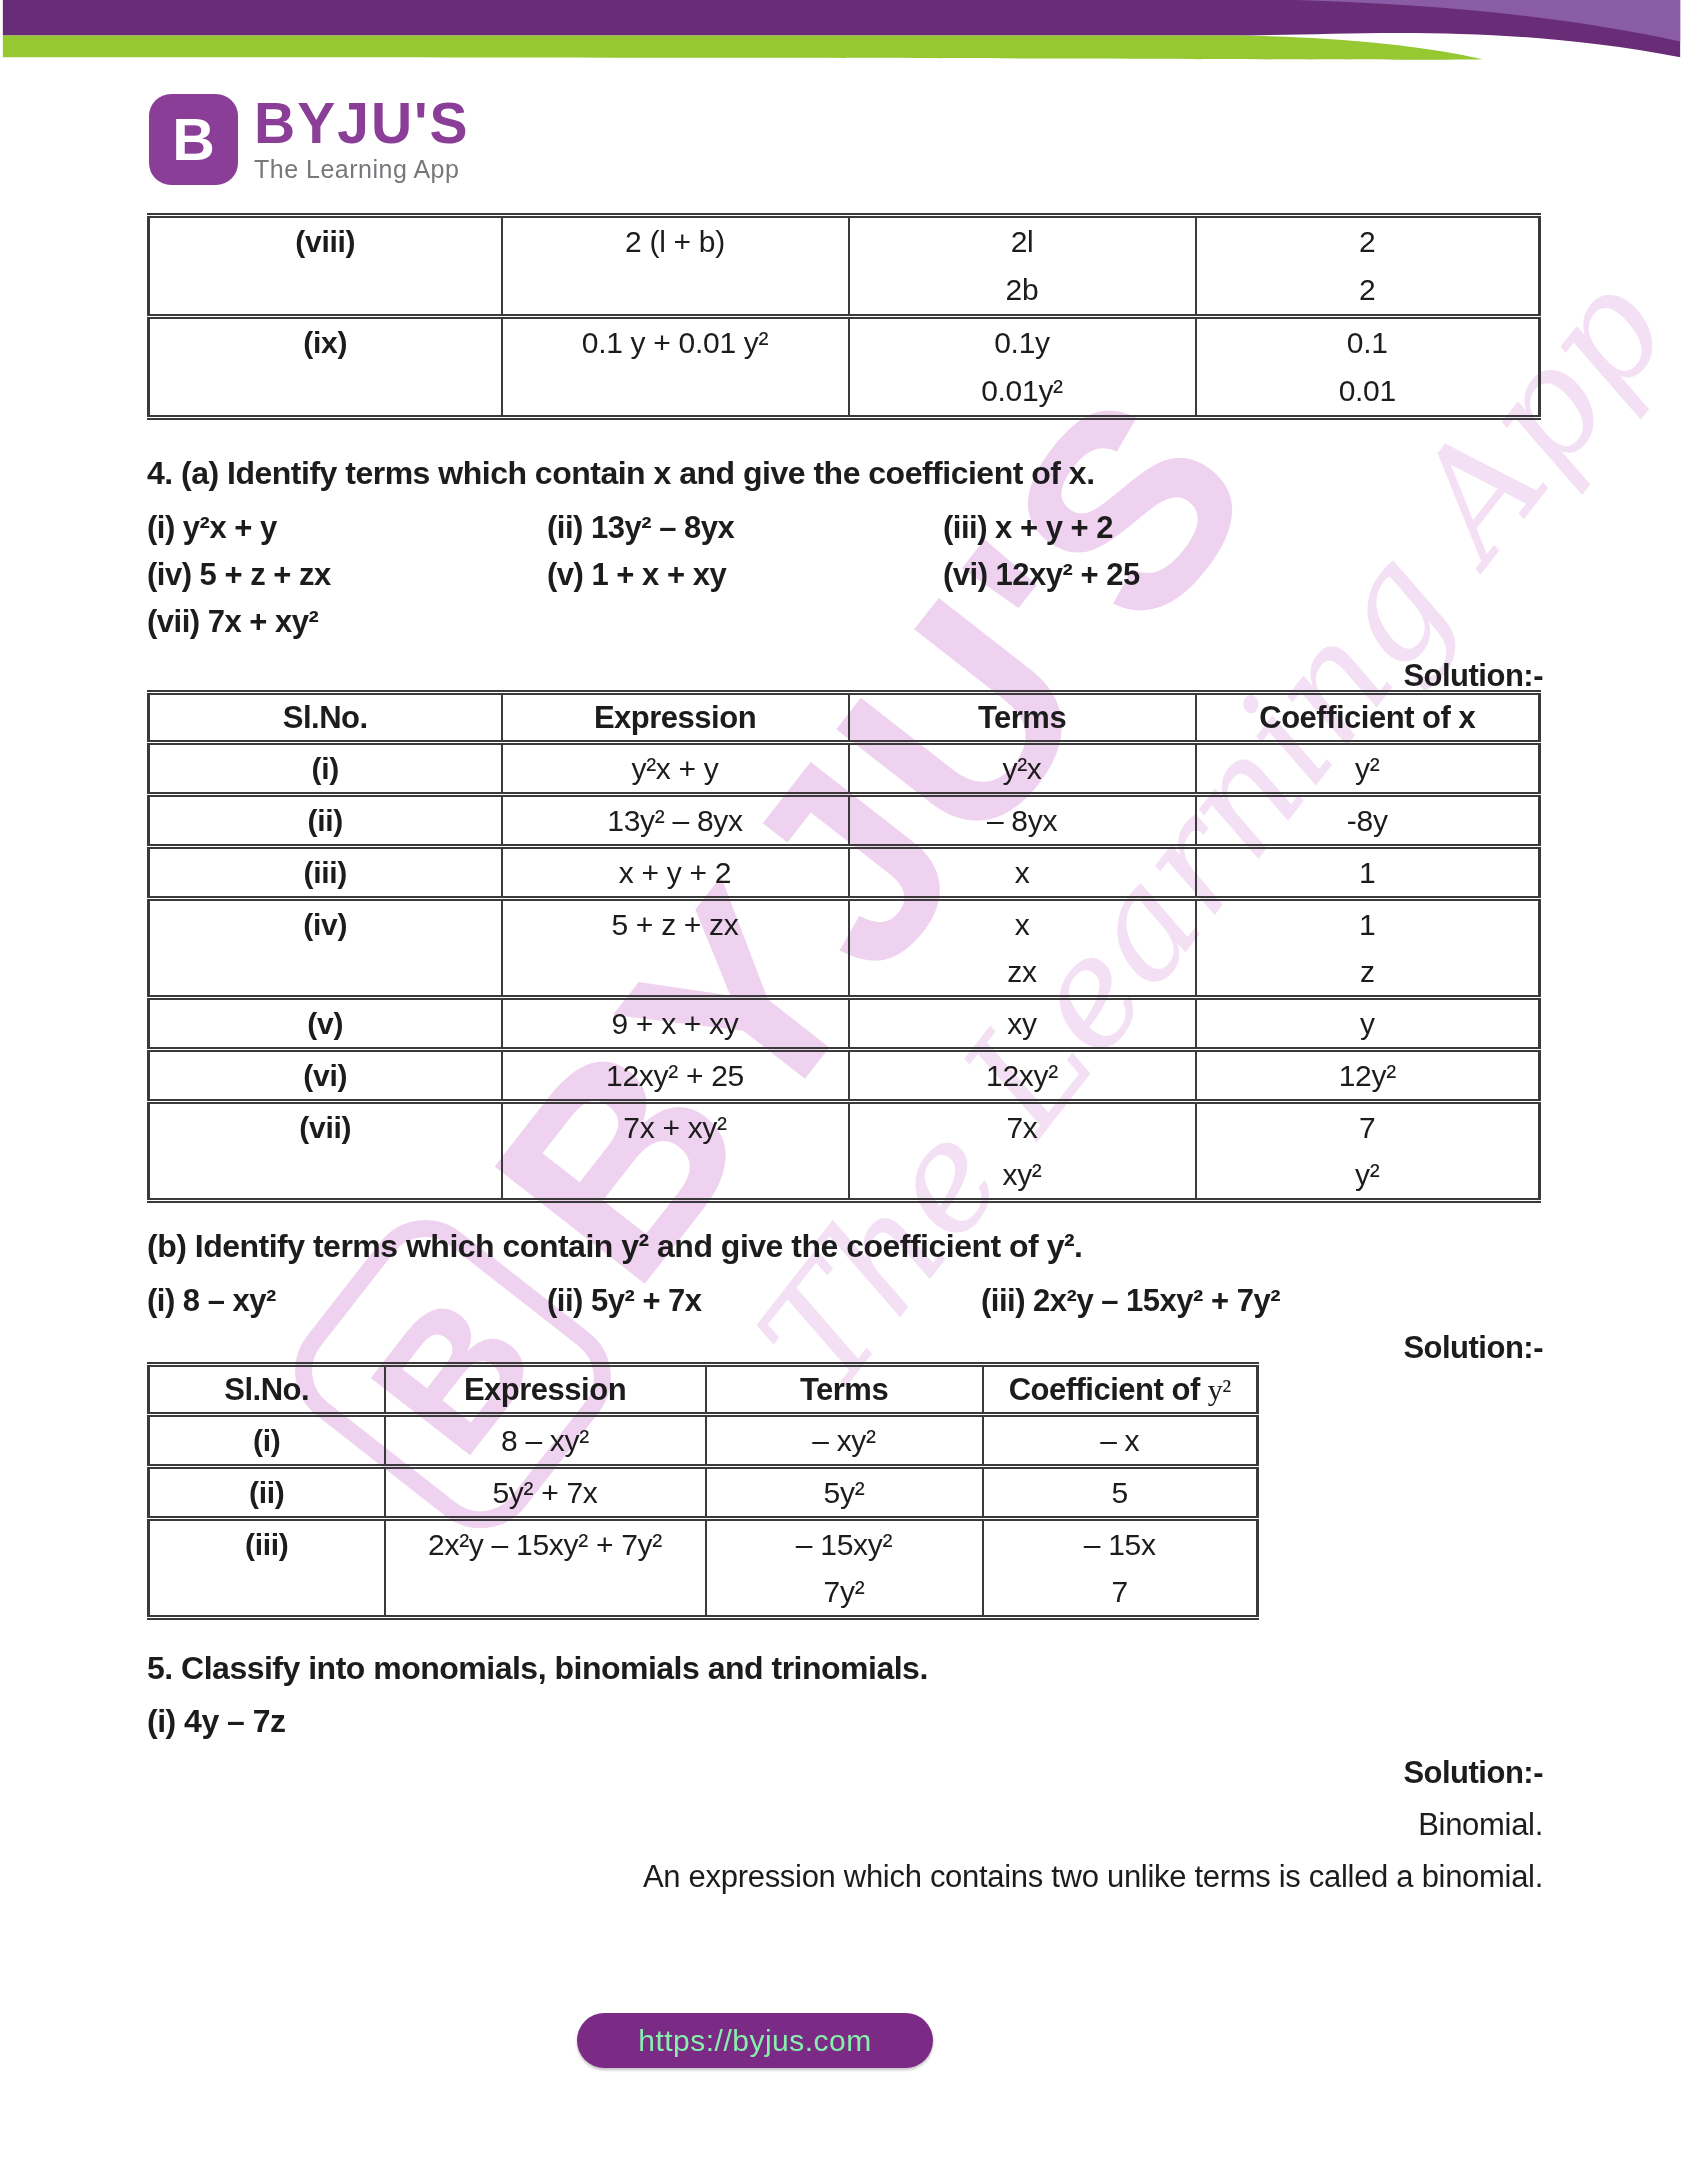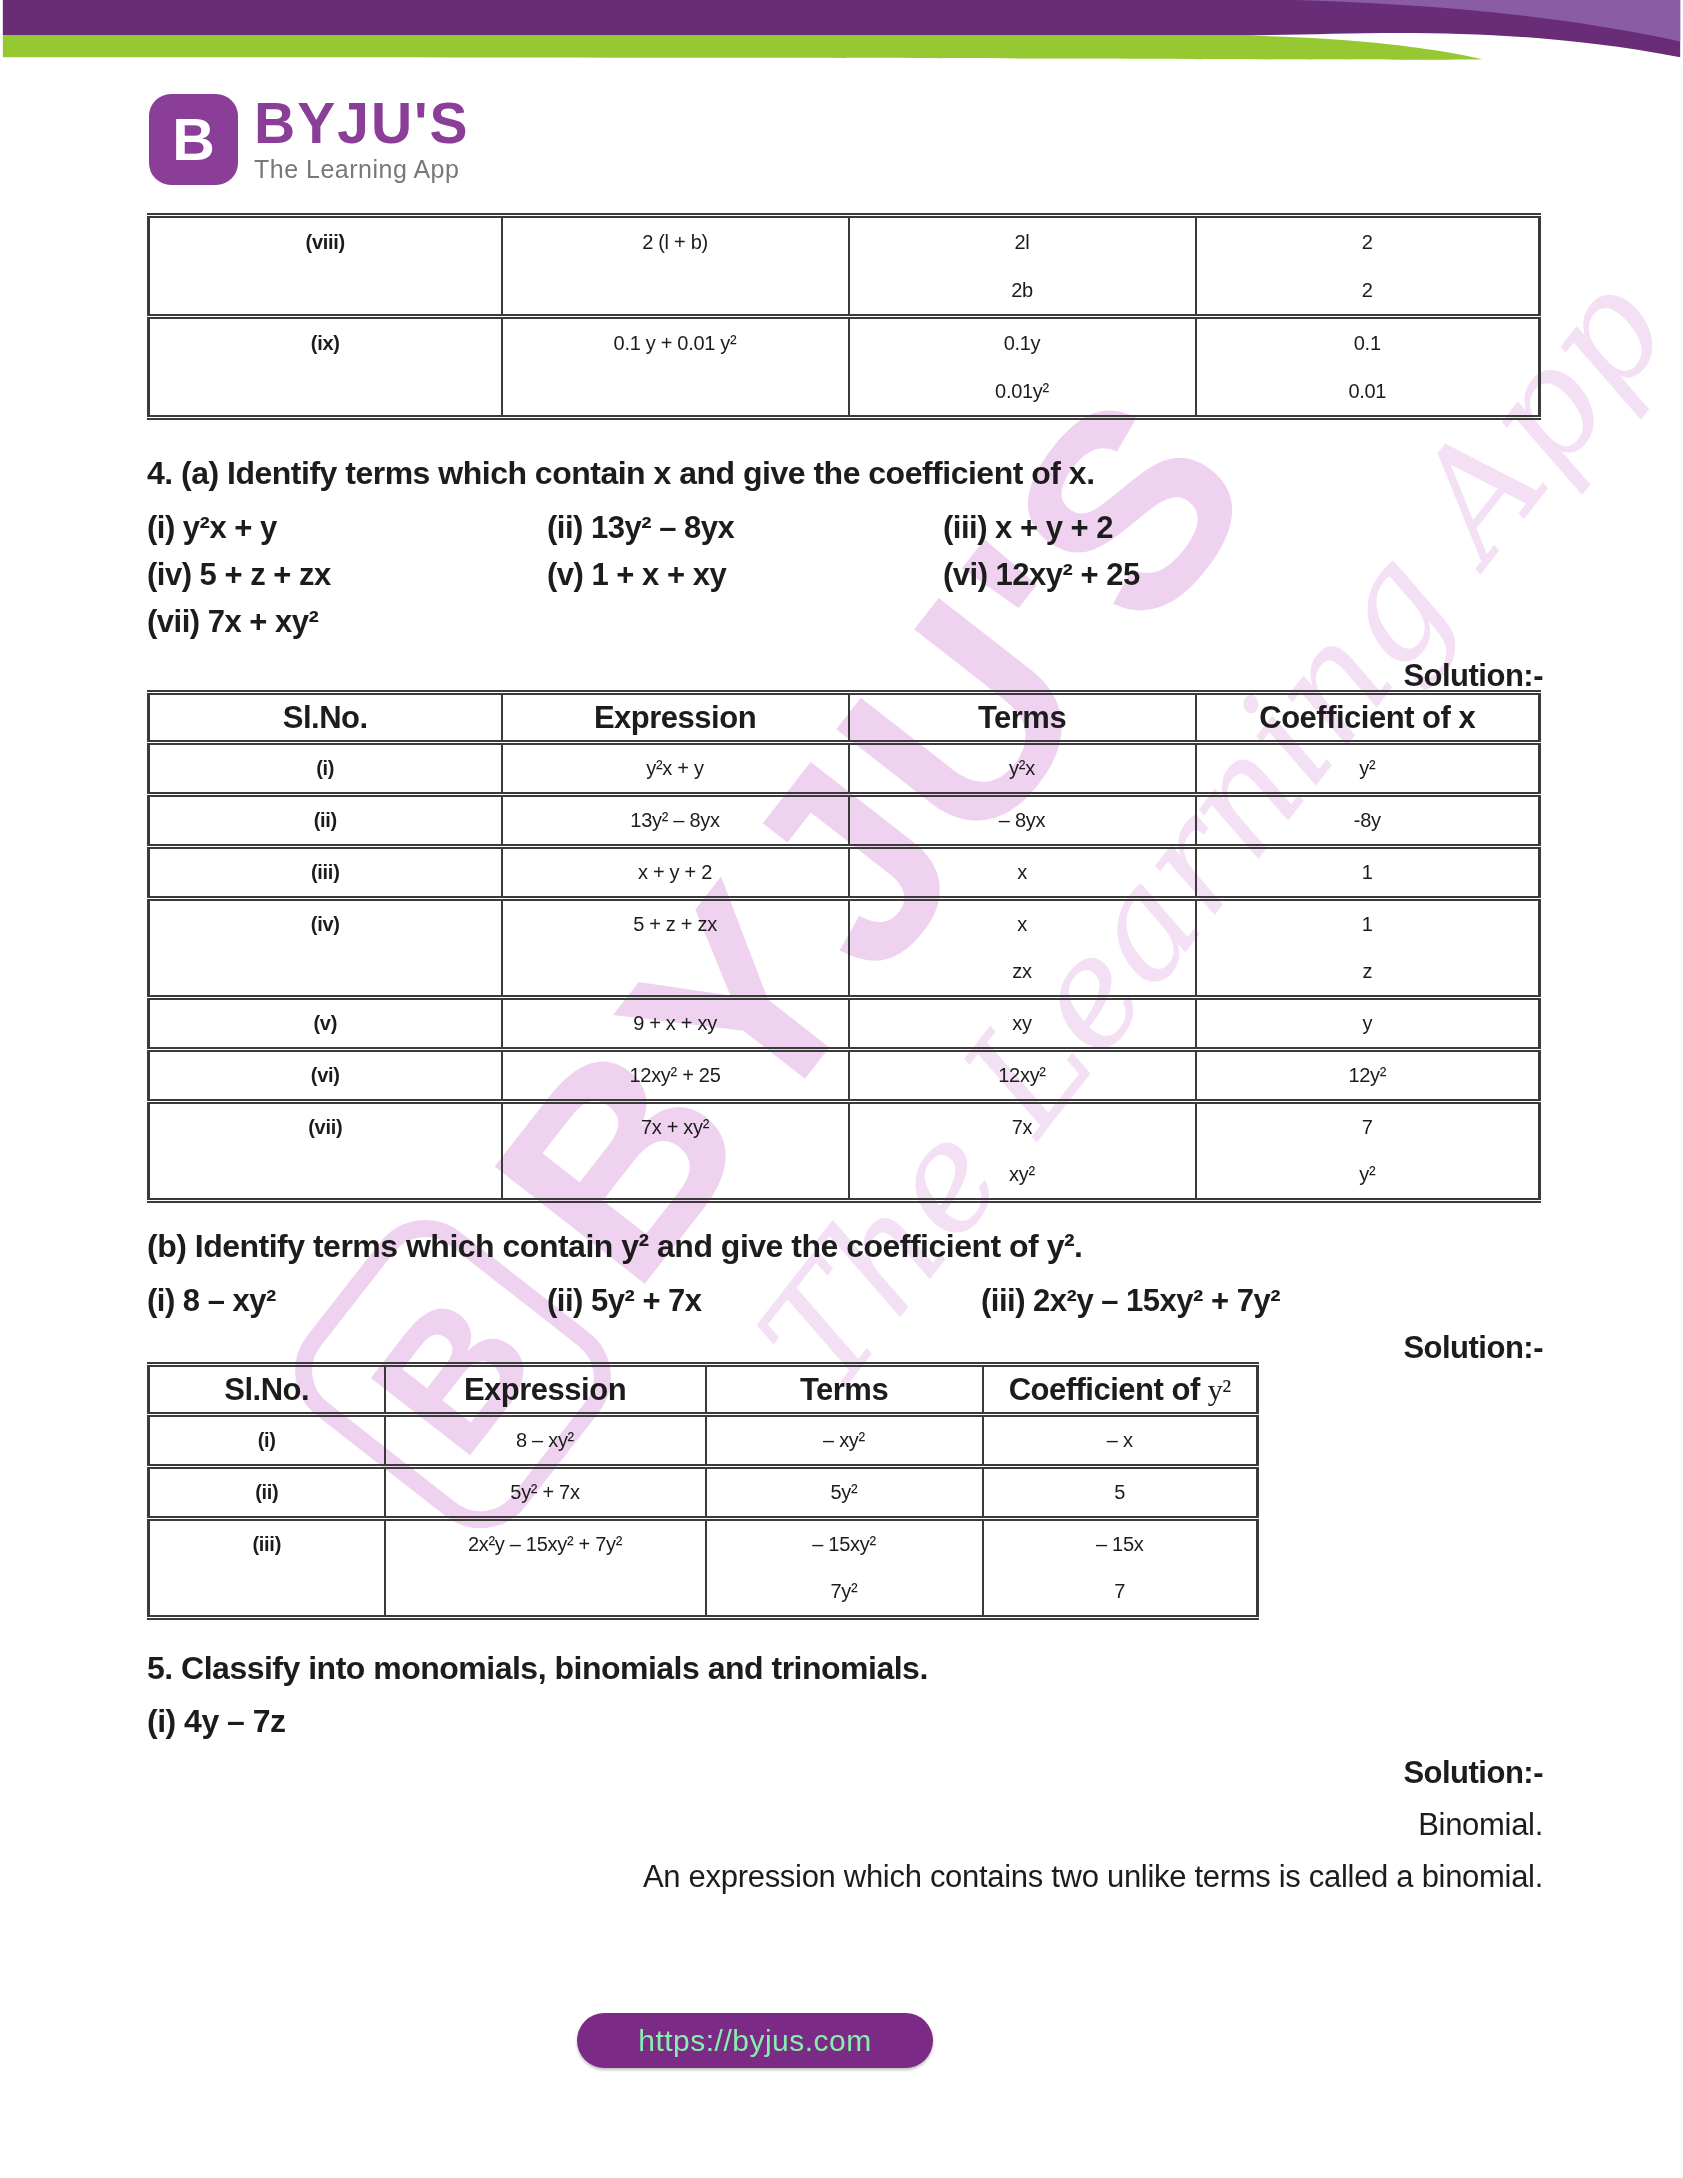--- a/index.html
+++ b/index.html
@@ -40,21 +40,21 @@
   .sol-label { font-size:31px; font-weight:bold; margin-top:13px; letter-spacing:-0.5px;text-align:right; }
 
   
   table { border-collapse:collapse; table-layout:fixed; z-index:1; position:absolute;
     color:#1c1c1c; background:transparent; }
   th, td { border-left:2px solid #3a3a3a; border-right:2px solid #3a3a3a;
     border-top:5px double #3a3a3a; border-bottom:5px double #3a3a3a;
     text-align:center; vertical-align:top; padding:0; }
   table { border:3px solid #3a3a3a; }
   th { font-size:31px; font-weight:bold; line-height:45px; height:46px; letter-spacing:-0.5px; }
-  td { font-size:20px; line-height:47px; letter-spacing:-0.3px; }
+  td { font-size:30px; line-height:47px; letter-spacing:-0.3px; }
   td.sno { font-weight:bold; }
   .rh-s { height:48px; }
   .rh-d { height:95px; }
   .top-table td { line-height:48px; }
   .top-table .rh-a { height:100px; }
   .top-table .rh-b { height:92px; }
   .serif-math { font-family:"Liberation Serif","DejaVu Serif",serif; font-weight:normal; font-size:30px; }
 
   
   .footer-pill { position:absolute; left:577px; top:2013px; width:356px; height:55px; z-index:1;

